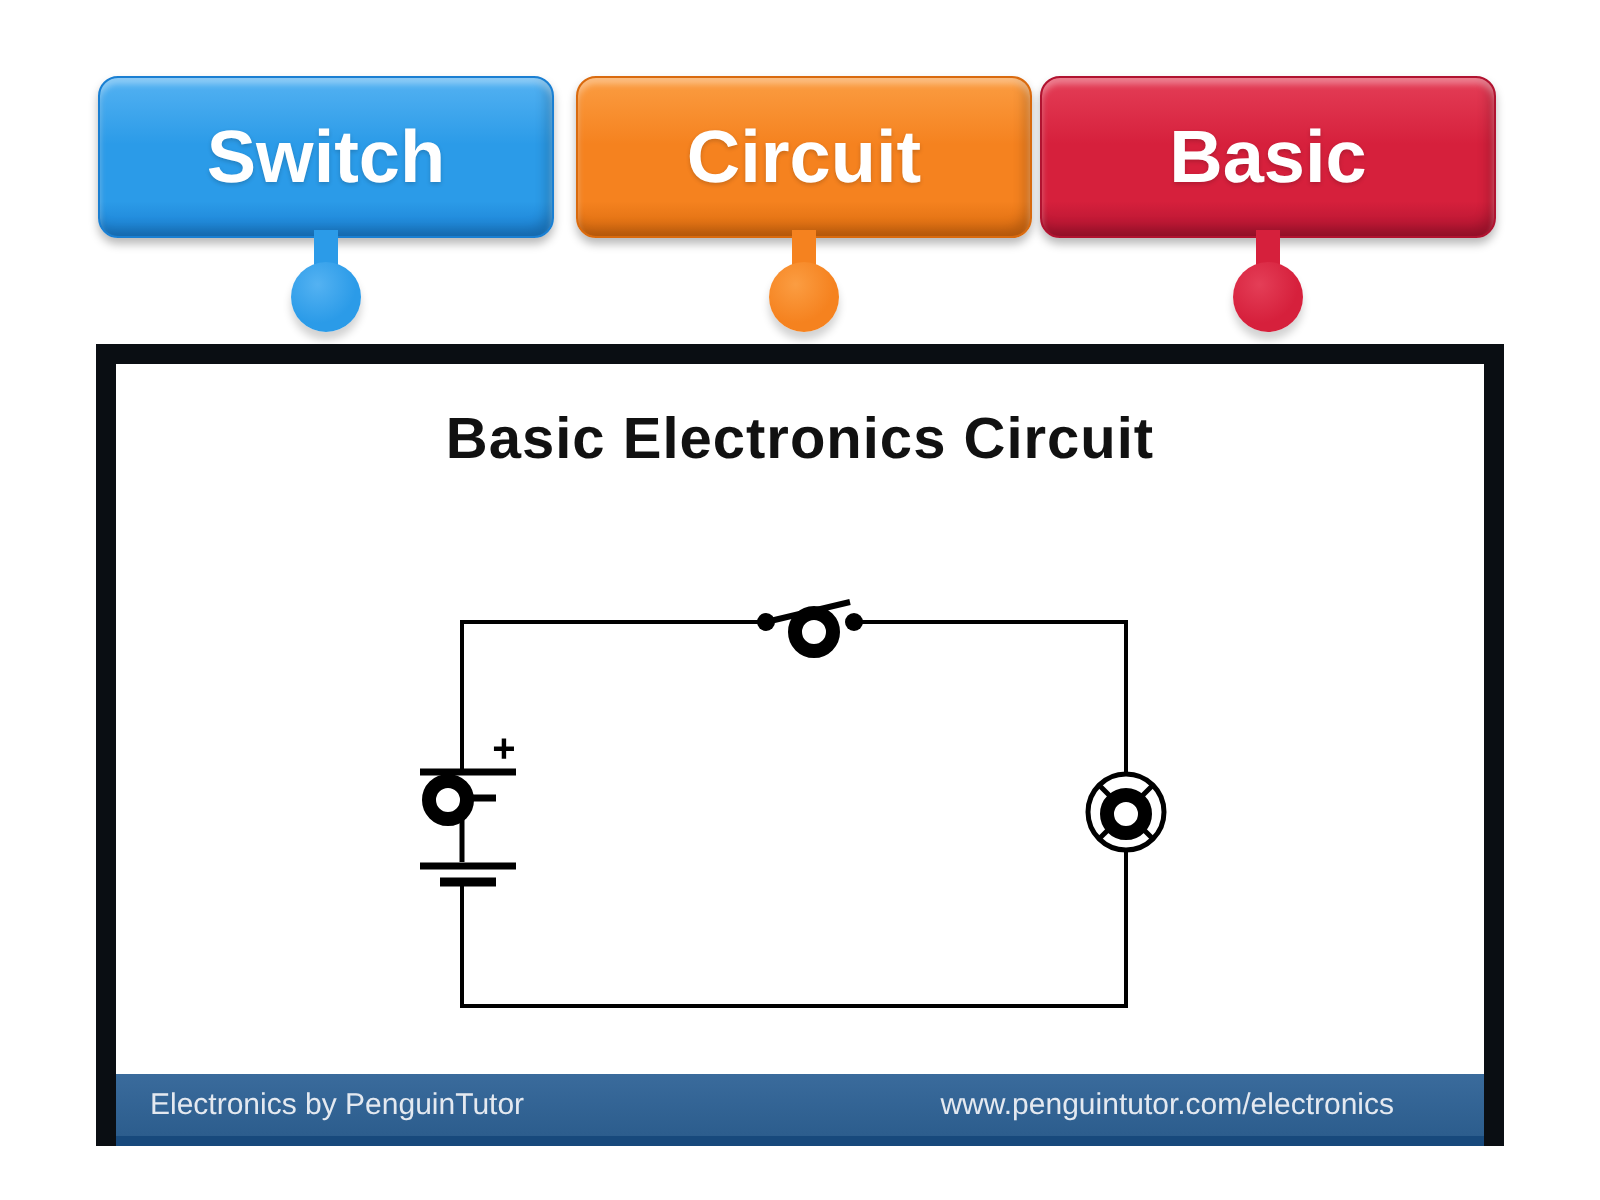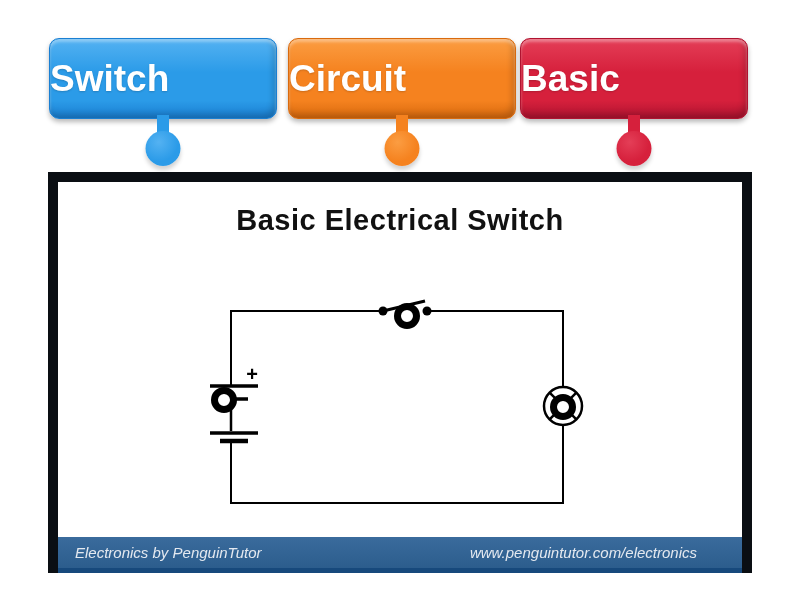--- a/index.html
+++ b/index.html
@@ -11,21 +11,21 @@
 
   
   .label-chip{
     position:absolute;top:38px;height:79px;width:226px;
     border-radius:10px;
     border:1px solid var(--cd);
     background:linear-gradient(180deg, var(--cl) 0%, var(--c) 42%, var(--c) 78%, var(--cd) 100%);
     box-shadow:0 3px 5px rgba(0,0,0,.28),
                inset 0 3px 3px rgba(255,255,255,.35),
                inset -3px -4px 6px rgba(0,0,0,.18);
-    display:flex;align-items:center;
+    display:flex;align-items:center;justify-content:center;
     cursor:grab;
   }
   .label-chip .chip-text{
     color:#ffffff;font-weight:bold;font-size:37px;line-height:1;
     text-shadow:0 1px 2px rgba(0,0,0,.18);
     font-family:"Liberation Sans", sans-serif;
   }
   .pin-stem{
     position:absolute;left:50%;top:76px;transform:translateX(-50%);
     width:12px;height:28px;background:var(--c);
@@ -52,21 +52,21 @@
     letter-spacing:0.5px;
   }
   .circuit-svg{position:absolute;left:0;top:0;width:684px;height:391px;}
 
   .footer-bar{
     position:absolute;left:0;right:0;bottom:0;height:36px;
     box-sizing:border-box;border-bottom:5px solid #17497c;
     background:linear-gradient(180deg,#3a6b9c 0%, #2c5d8d 100%);
     display:flex;align-items:center;justify-content:space-between;
     padding:0 45px 0 17px;
-    color:#e4e9f0;font-size:15px;font-style:italic;
+    color:#e4e9f0;font-size:15px;
   }
 </style>
 </head>
 <body>
 
 <div class="label-chip" style="left: 49px; --c: #2b9be8; --cl: #54b2f2; --cd: #1a7fd2;">
   <span class="chip-text">Switch</span>
   <div class="pin-stem"></div>
   <div class="pin-ball"></div>
 </div>
@@ -76,21 +76,21 @@
   <div class="pin-ball"></div>
 </div>
 <div class="label-chip" style="left: 520px; --c: #d6203c; --cl: #e43e57; --cd: #b01330;">
   <span class="chip-text">Basic</span>
   <div class="pin-stem"></div>
   <div class="pin-ball"></div>
 </div>
 
 <div class="diagram-panel">
 
-  <div class="diagram-title">Basic Electrical Switch</div>
+  <div class="diagram-title">Basic Electronics Circuit</div>
 
   <svg class="circuit-svg" viewBox="0 0 684 391">
 
     <g stroke="#000" stroke-width="2" fill="none">
       <path d="M 325 129 H 173 V 203"></path>
       <path d="M 369 129 H 505 V 205"></path>
       <path d="M 173 261 V 321 H 505 V 243"></path>
     </g>
 
     <g stroke="#000" fill="#000">

